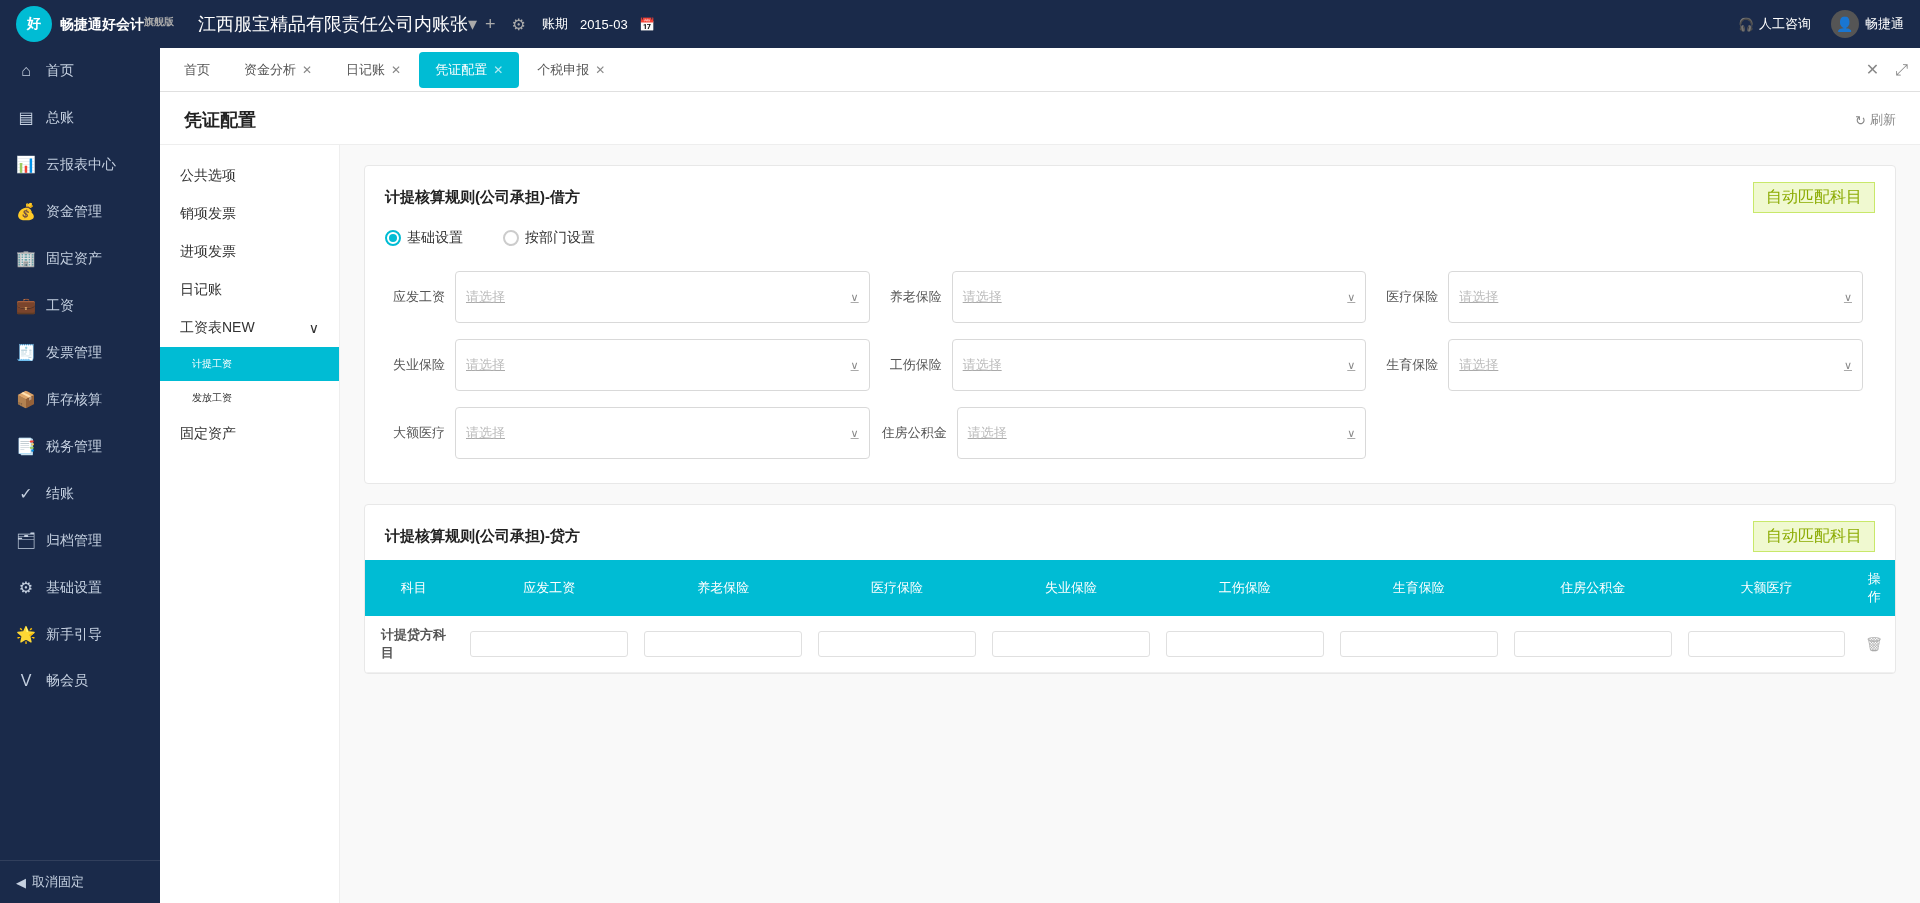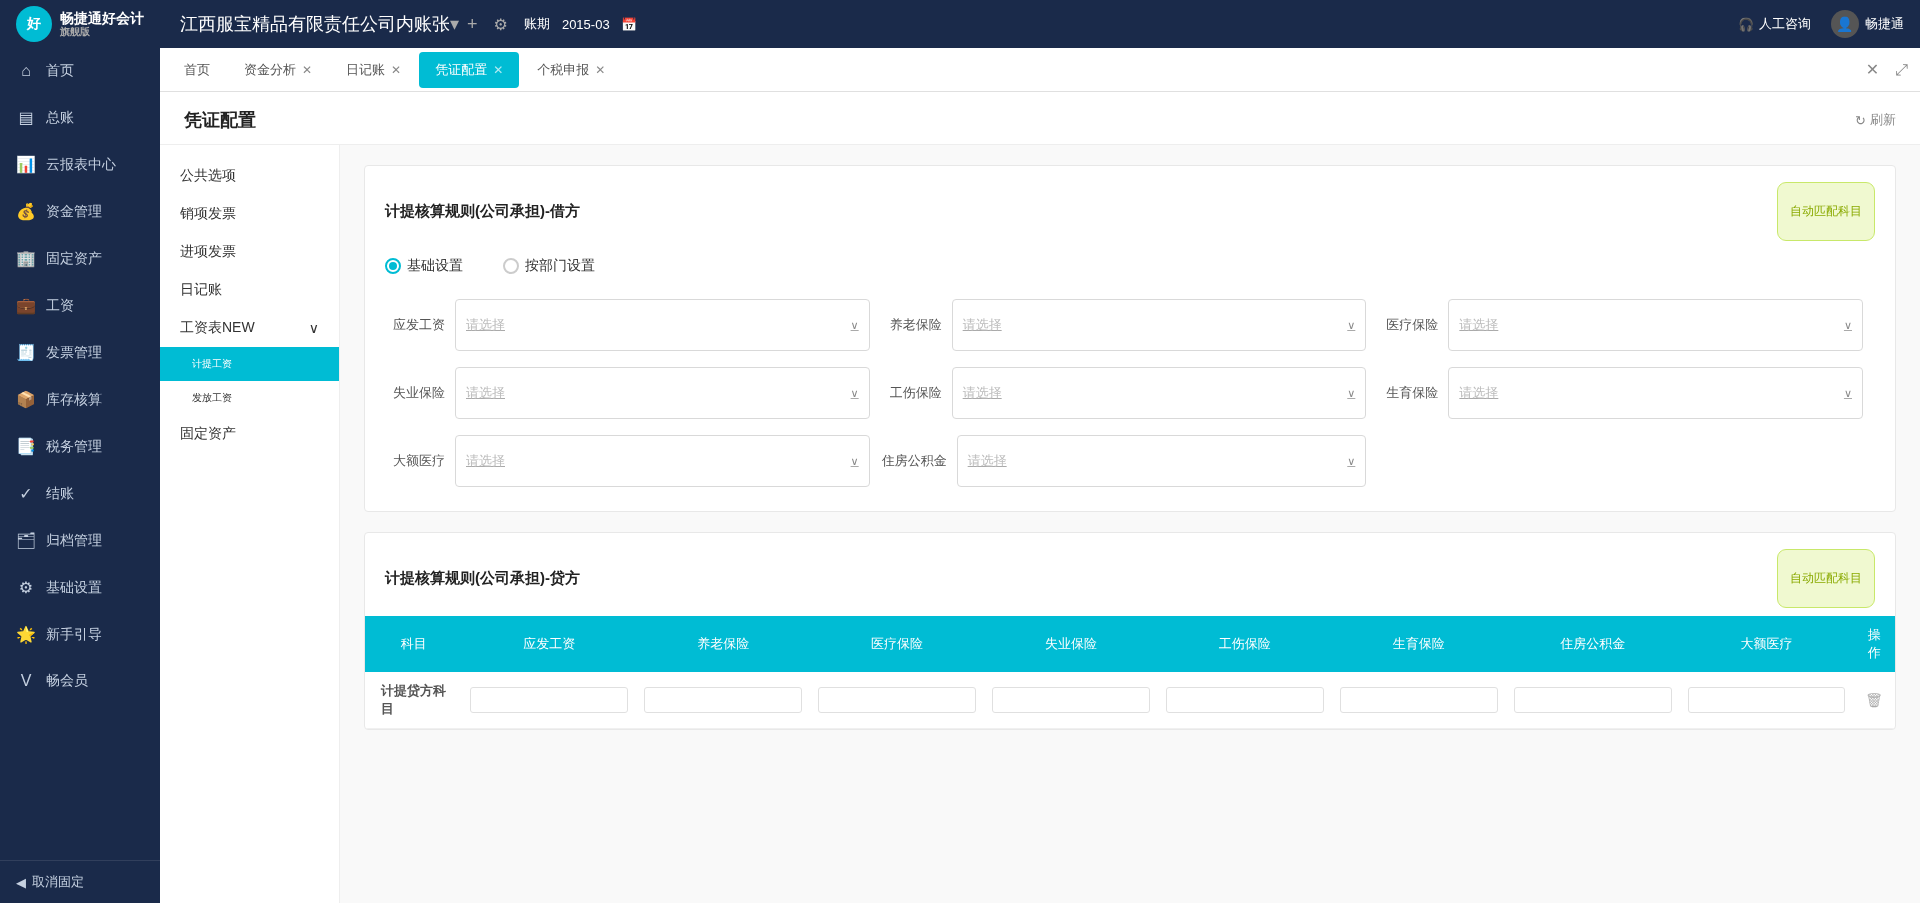--- a/index.html
+++ b/index.html
@@ -31,21 +31,21 @@
       height: 36px;
       background: #00bcd4;
       border-radius: 50%;
       display: flex;
       align-items: center;
       justify-content: center;
       color: white;
       font-size: 14px;
       font-weight: bold;
     }
-    .logo-text { display: flex; flex-direction: column; line-height: 1.2; }
+    .logo-text { display: flex; flex-direction: row; line-height: 1.2; }
     .logo-title { font-size: 14px; color: #fff; }
     .logo-subtitle { font-size: 10px; color: #aaa; }
     .top-bar-company {
       color: #fff;
       font-size: 18px;
       display: flex;
       align-items: center;
     }
     .top-bar-company .dropdown-arrow { color: #aaa; cursor: pointer; }
     .top-bar-add { color: #aaa; font-size: 18px; cursor: pointer; margin: 0 8px; }
@@ -228,23 +228,23 @@
       display: flex;
       align-items: center;
       justify-content: space-between;
       padding: 16px 20px 8px;
     }
     .section-title { font-size: 15px; font-weight: bold; color: #222; }
     .auto-match-btn {
       border: 1px solid #c8e86a;
       background: #f0f9d0;
       color: #8aaa00;
-      font-size: 12px;
-      padding: 20px 12px;
-      border-radius: 9px;
+      font-size: 16px;
+      padding: 4px 12px;
+      border-radius: 0;
       cursor: pointer;
     }
     .section-note { color: #e8890a; font-size: 13px; padding: 0 20px 10px; }
 
     
     .radio-group {
       display: flex;
       gap: 40px;
       padding: 8px 20px 16px;
       align-items: center;

